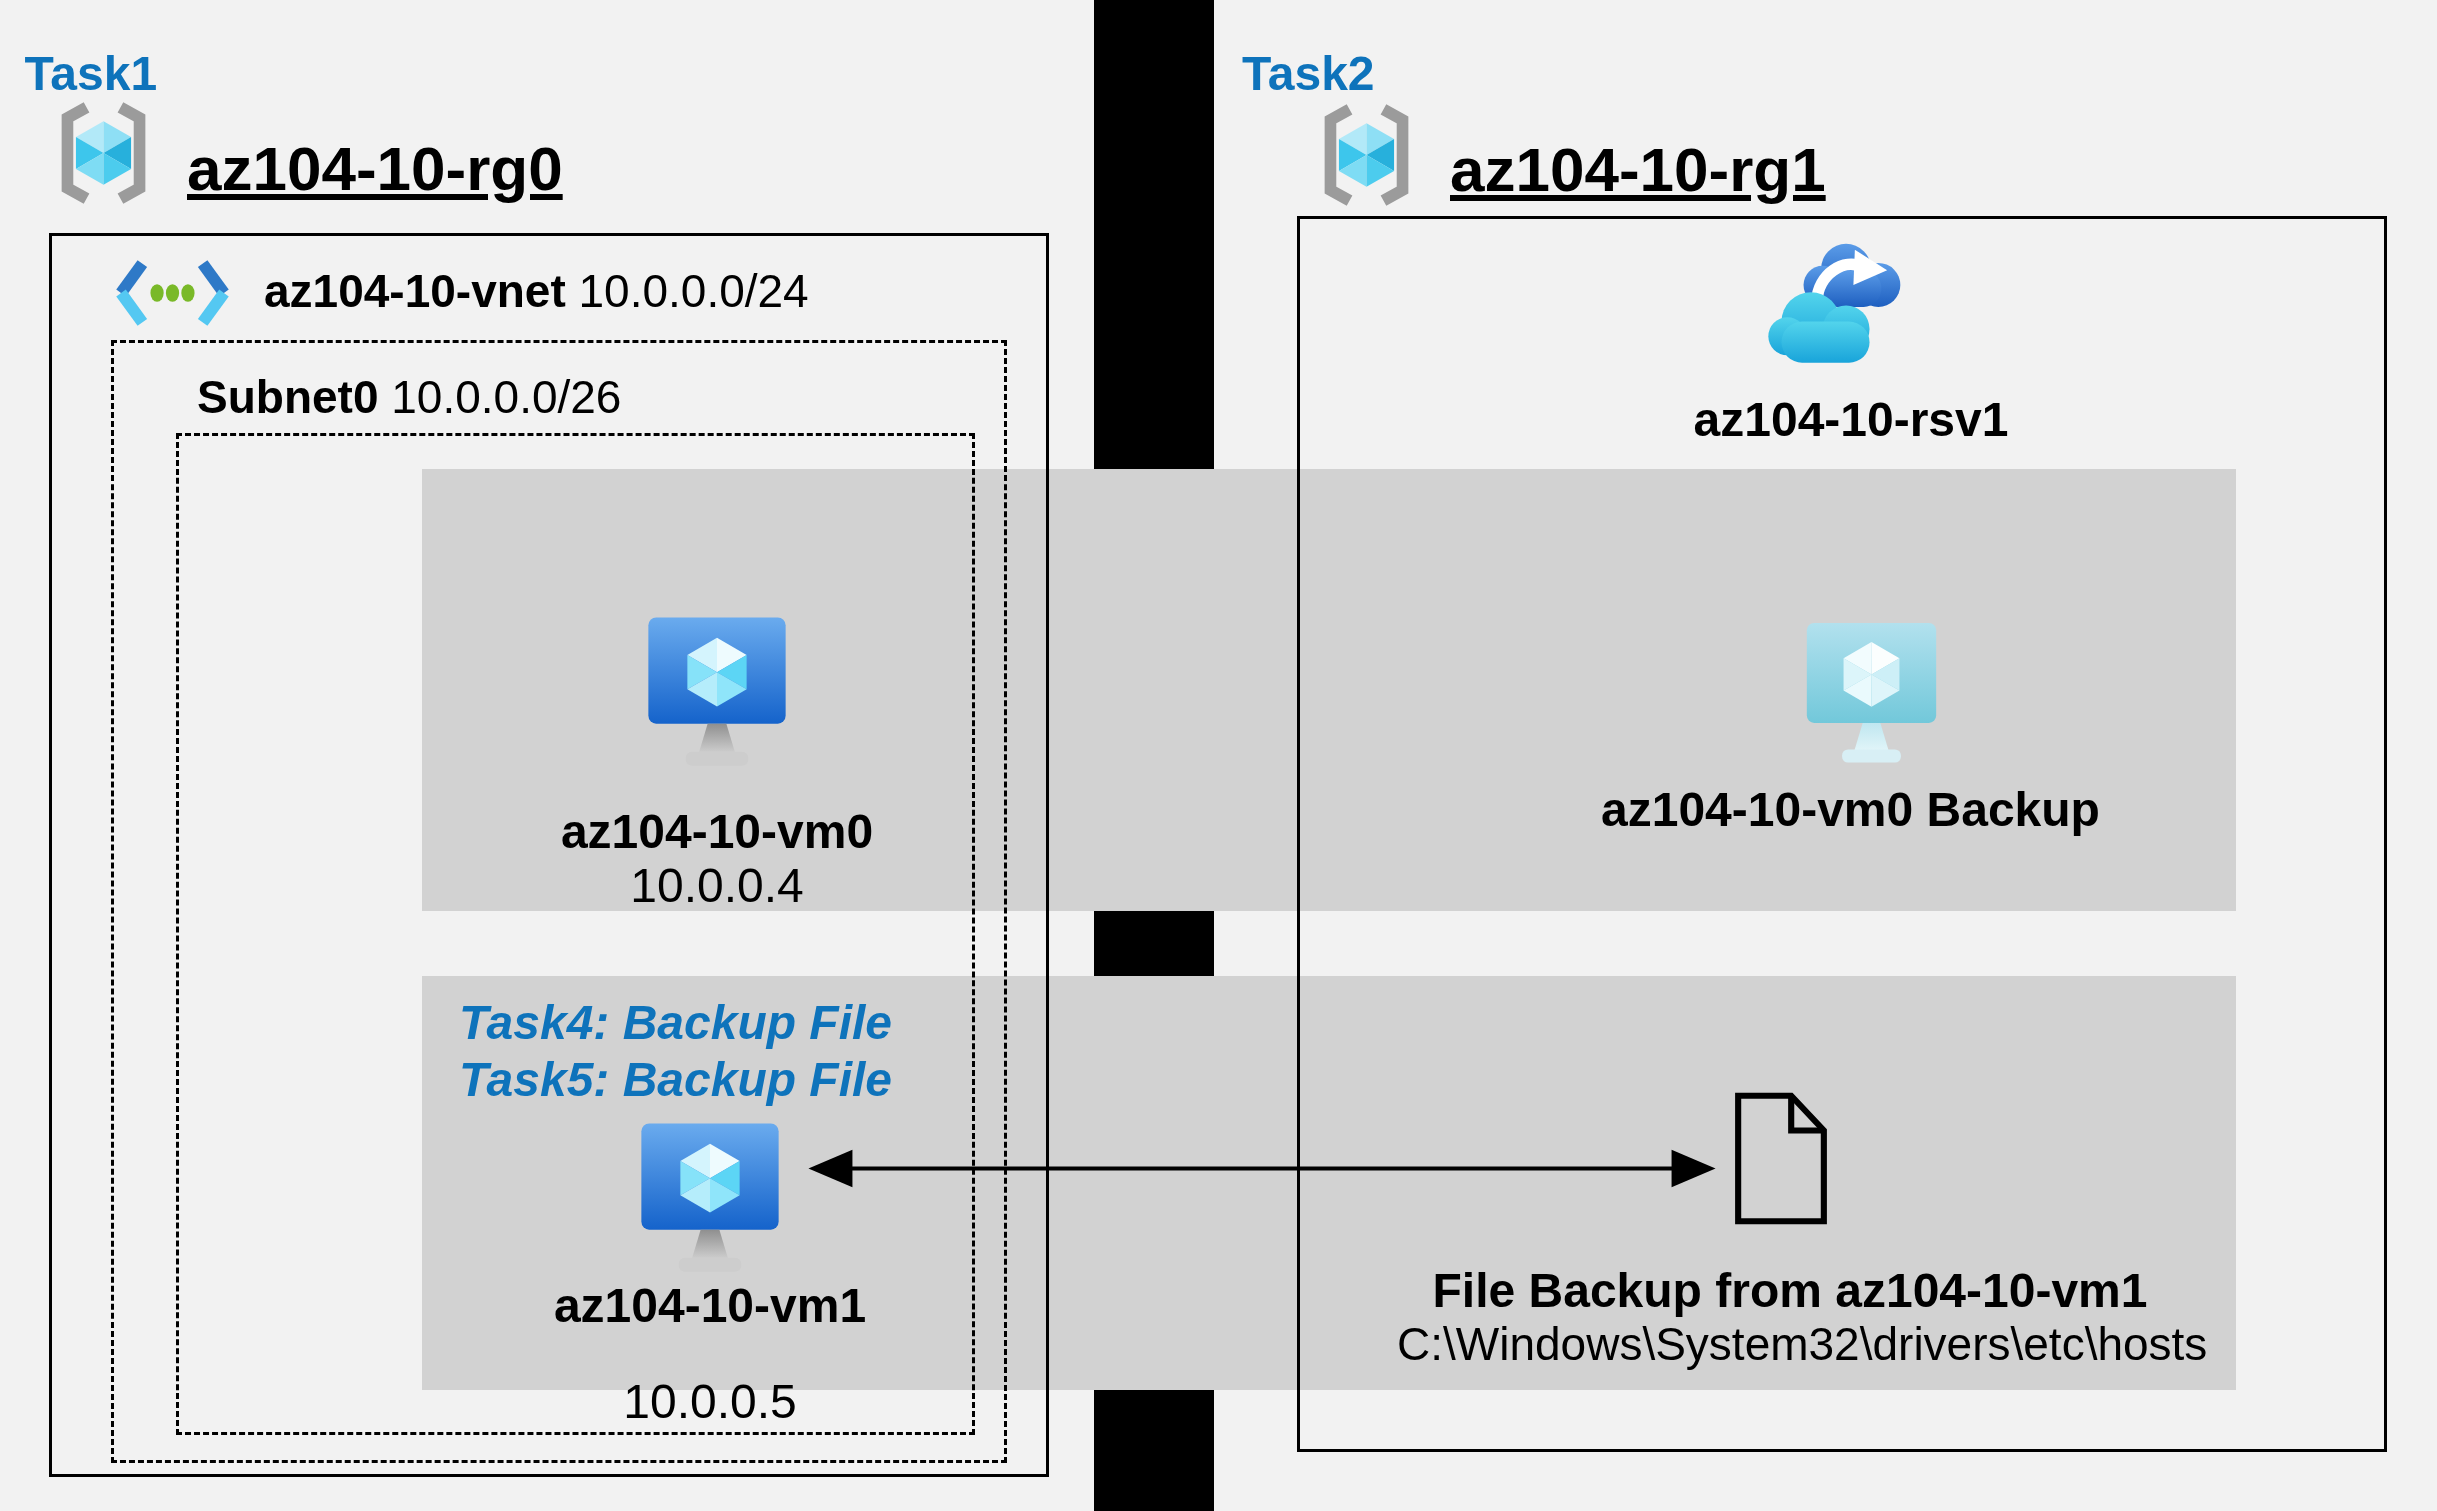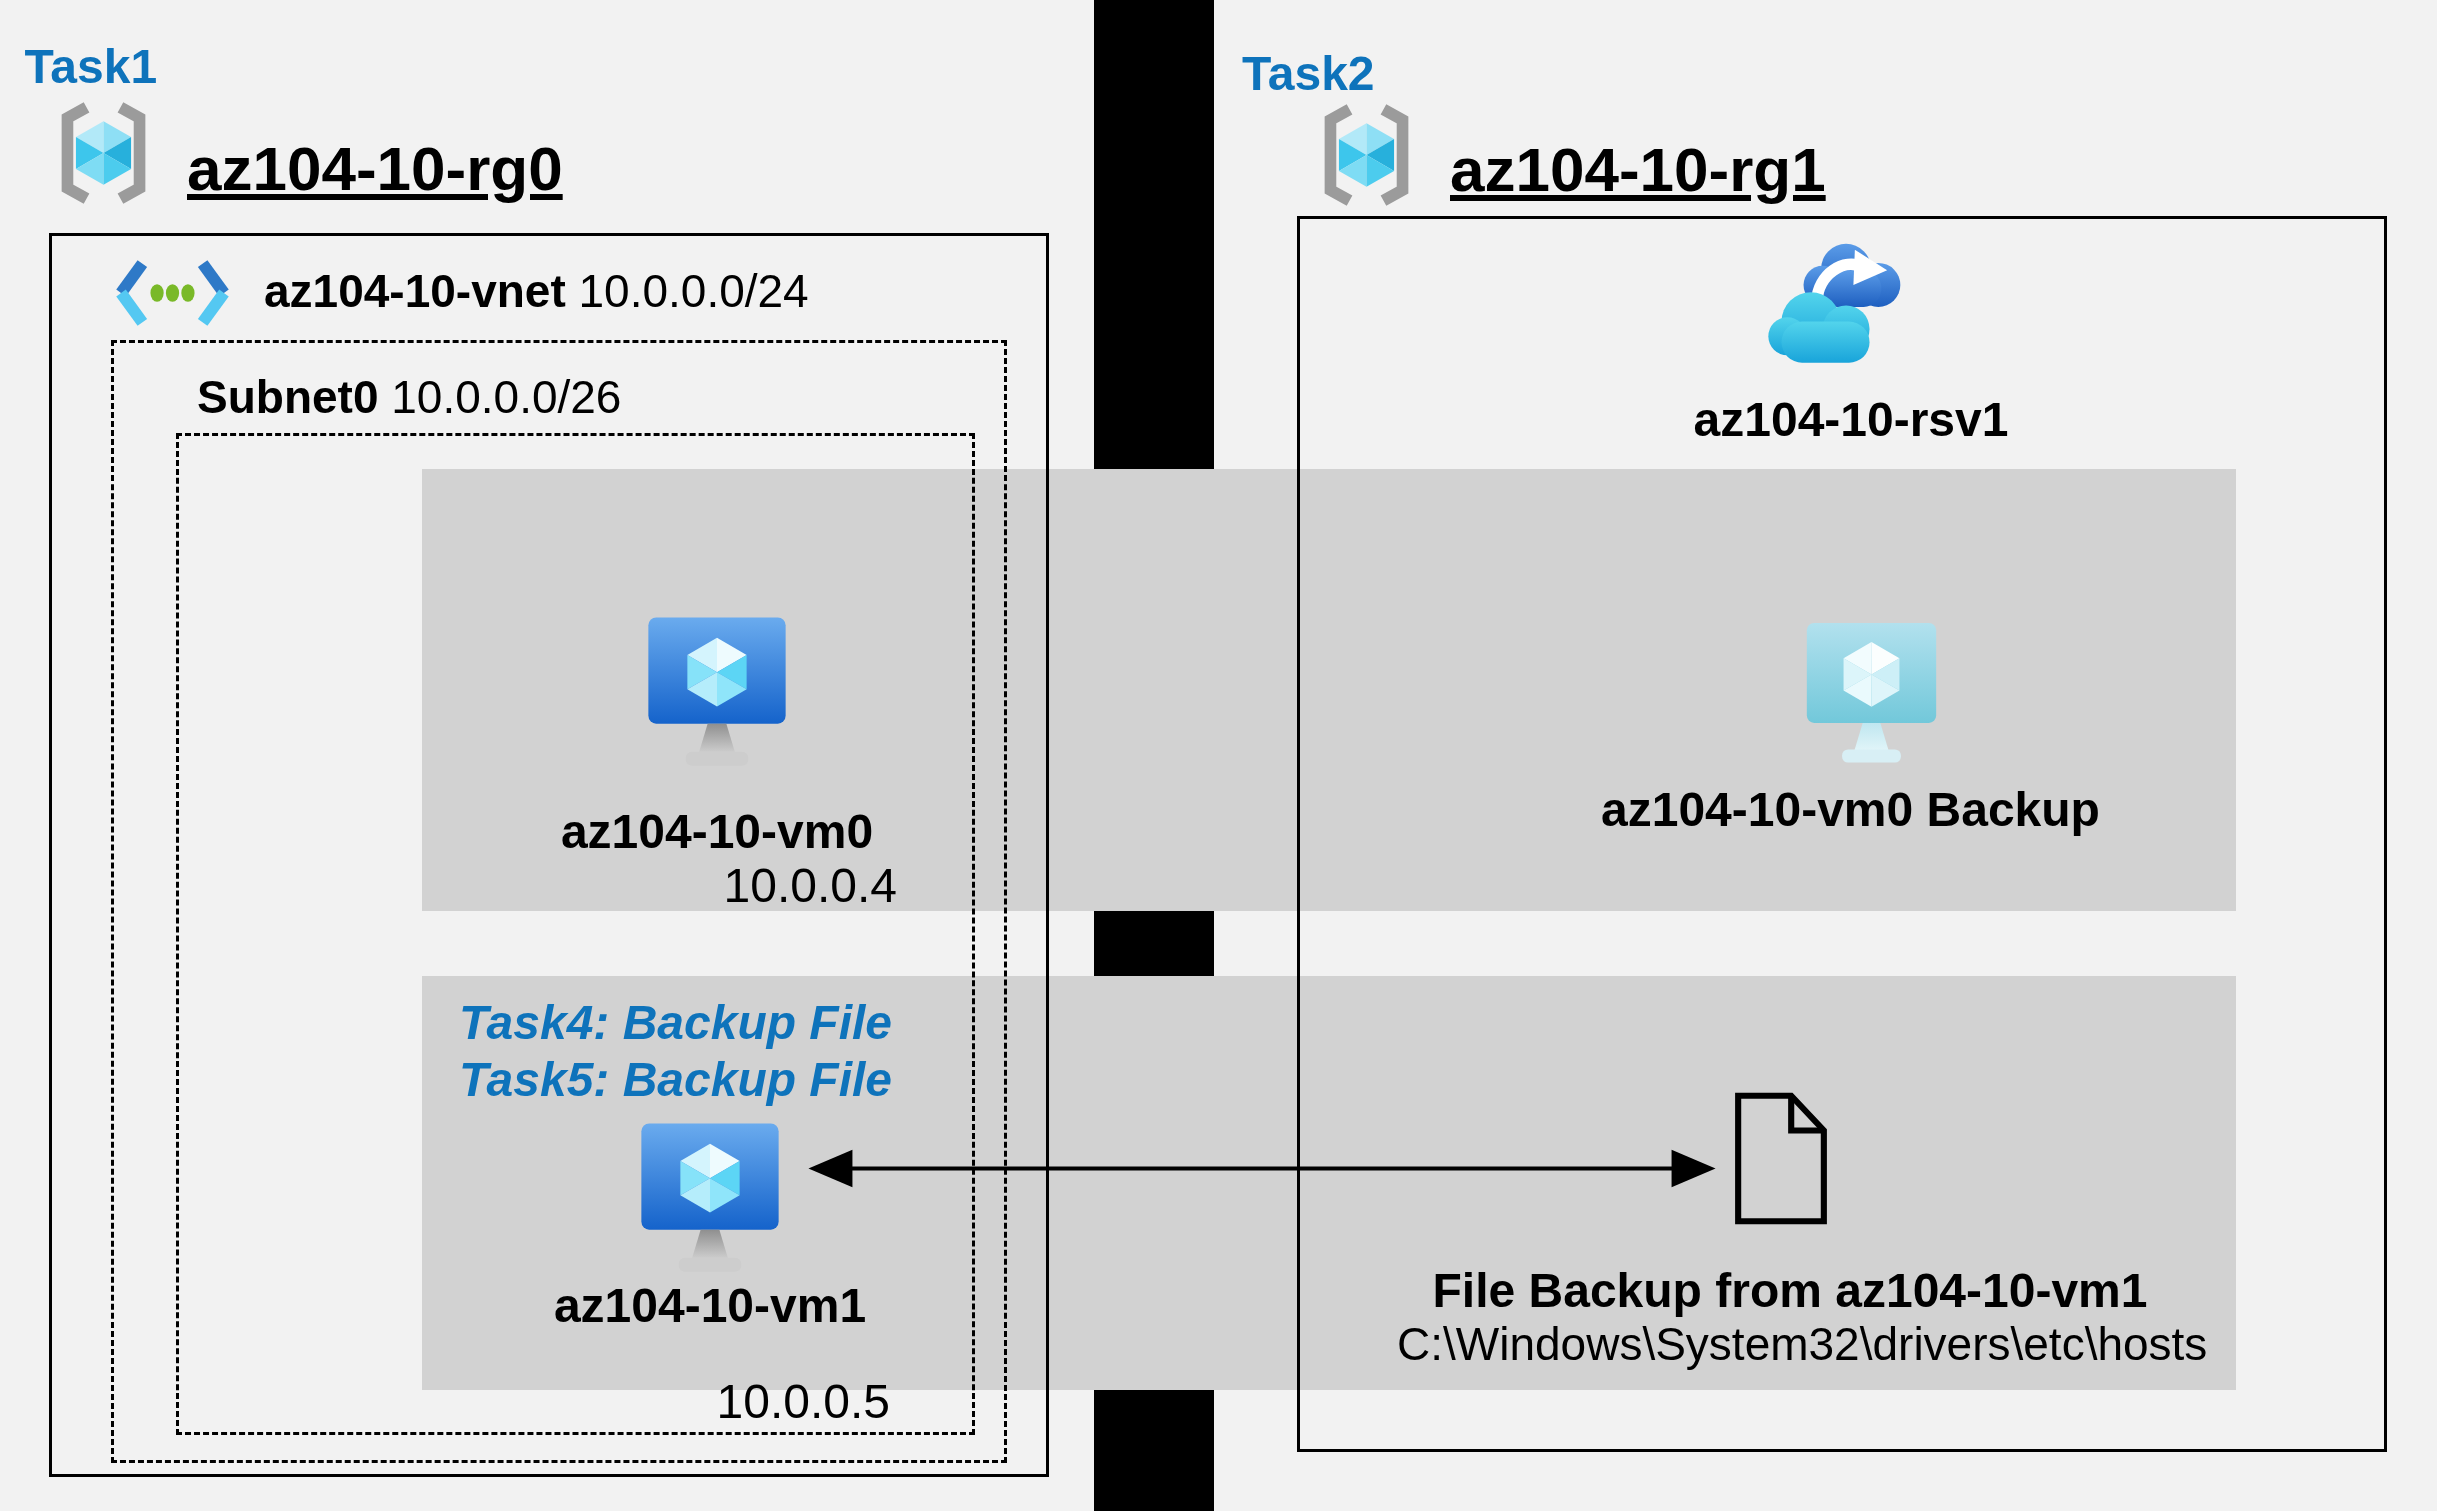--- a/index.html
+++ b/index.html
@@ -26,21 +26,21 @@
 
   .content{z-index:4;}
 
   
   .task-head{font-size:48px;font-weight:700;color:#0e73bb;white-space:nowrap;}
   .rg-label{font-size:62px;font-weight:700;white-space:nowrap;text-decoration:underline;}
   .net-label{font-size:46px;white-space:nowrap;}
   .net-label b{font-weight:700;}
   .task-lines{font-size:48px;font-weight:700;color:#0e73bb;line-height:57px;white-space:nowrap;}
   .name-label{font-size:48px;font-weight:700;text-align:center;white-space:nowrap;}
-  .ip-label{font-size:48px;font-weight:400;text-align:right;white-space:nowrap;}
+  .ip-label{font-size:48px;font-weight:400;text-align:center;white-space:nowrap;}
   .path-label{font-size:46px;font-weight:400;text-align:center;white-space:nowrap;}
   svg{display:block;}
 </style>
 </head>
 <body>
 
 <div class="abs separator-bar"></div>
 <div class="abs band band-vm"></div>
 <div class="abs band band-file"></div>
 
@@ -71,21 +71,21 @@
       <stop offset="0" stop-color="#5b9ce8"></stop>
         <stop offset="1" stop-color="#1e5fc0"></stop>
     </linearGradient>
     <linearGradient id="gCloudFront" x1="0" y1="0" x2="0" y2="1">
       <stop offset="0" stop-color="#53d4ec"></stop>
         <stop offset="1" stop-color="#19a4da"></stop>
     </linearGradient>
   </defs>
 </svg>
 
-<div class="abs content task-head" style="left:24.6px;top:39px;">Task1</div>
+<div class="abs content task-head" style="left:24.6px;top:46px;">Task1</div>
 
 <div class="abs content" style="left:48px;top:100px;">
   <svg width="111" height="106" viewBox="0 0 100 100">
     <path d="M34,7 L16,17 L16,83 L34,93" stroke="#9b9b9b" stroke-width="11" fill="none"></path>
     <path d="M66,7 L84,17 L84,83 L66,93" stroke="#9b9b9b" stroke-width="11" fill="none"></path>
     <polygon points="50,50 50,20 24,35" fill="#b2e9f8"></polygon>
     <polygon points="50,50 50,20 76,35" fill="#8edff5"></polygon>
     <polygon points="50,50 24,35 24,65" fill="#3dc6ec"></polygon>
     <polygon points="50,50 76,35 76,65" fill="#27b0dc"></polygon>
     <polygon points="50,50 24,65 50,80" fill="#7edcf4"></polygon>

